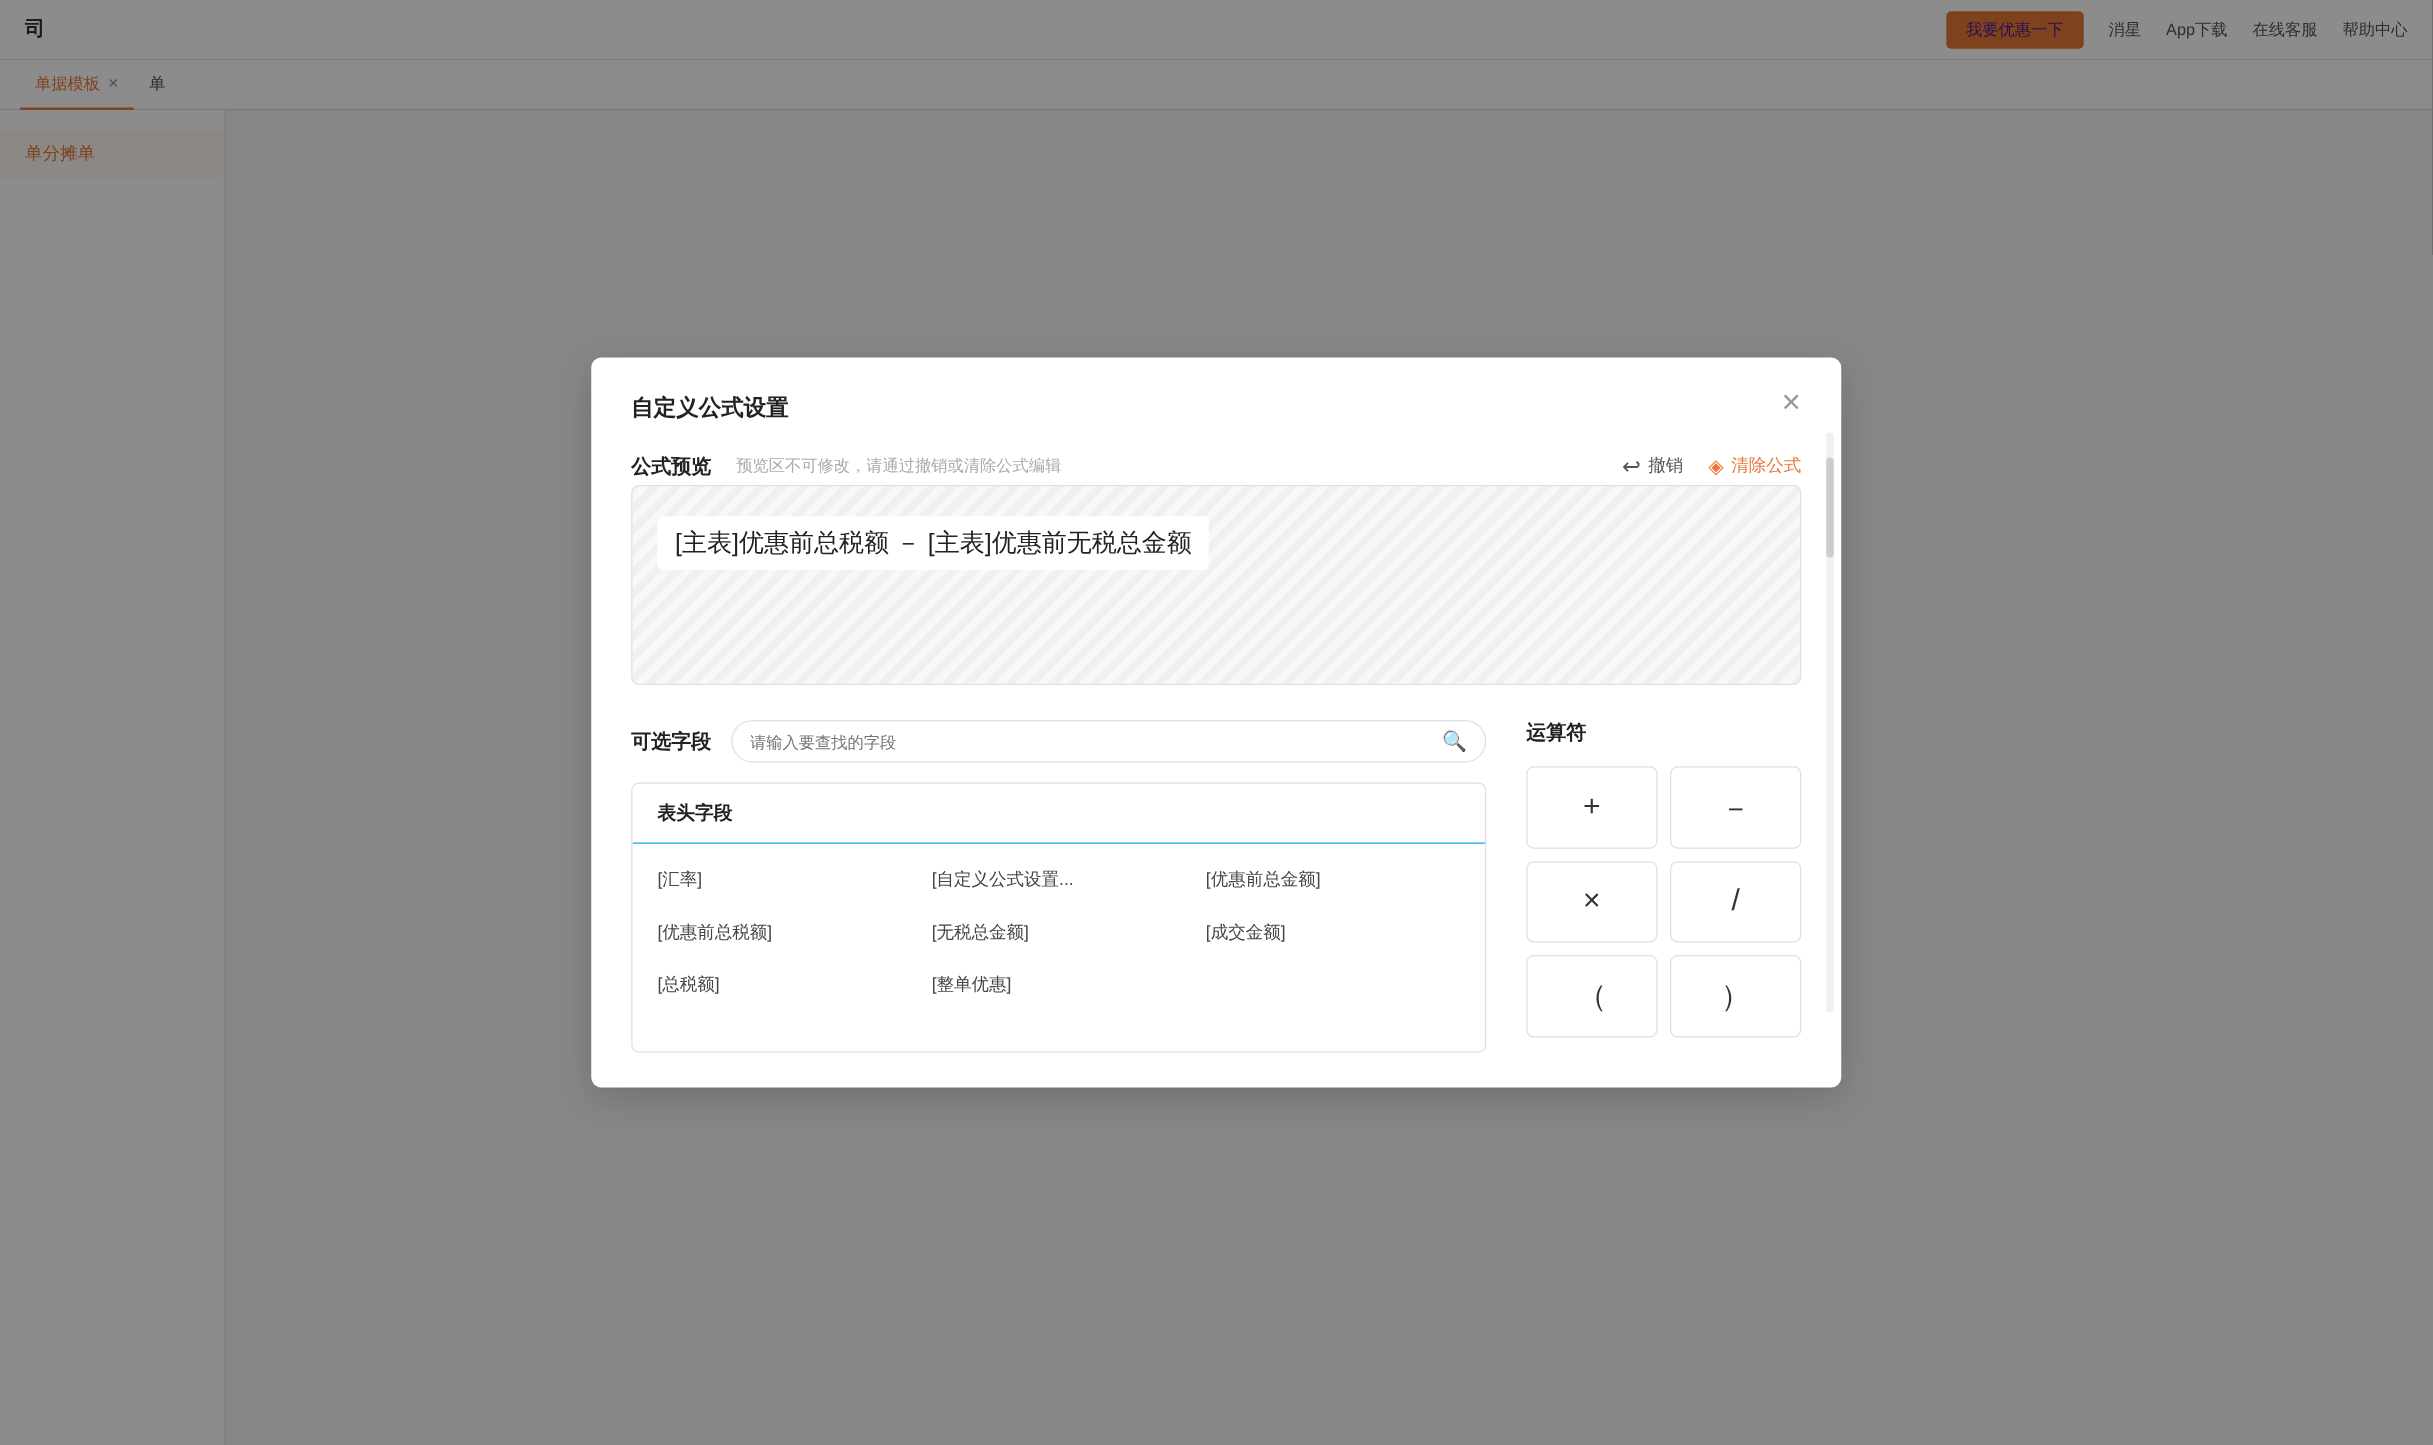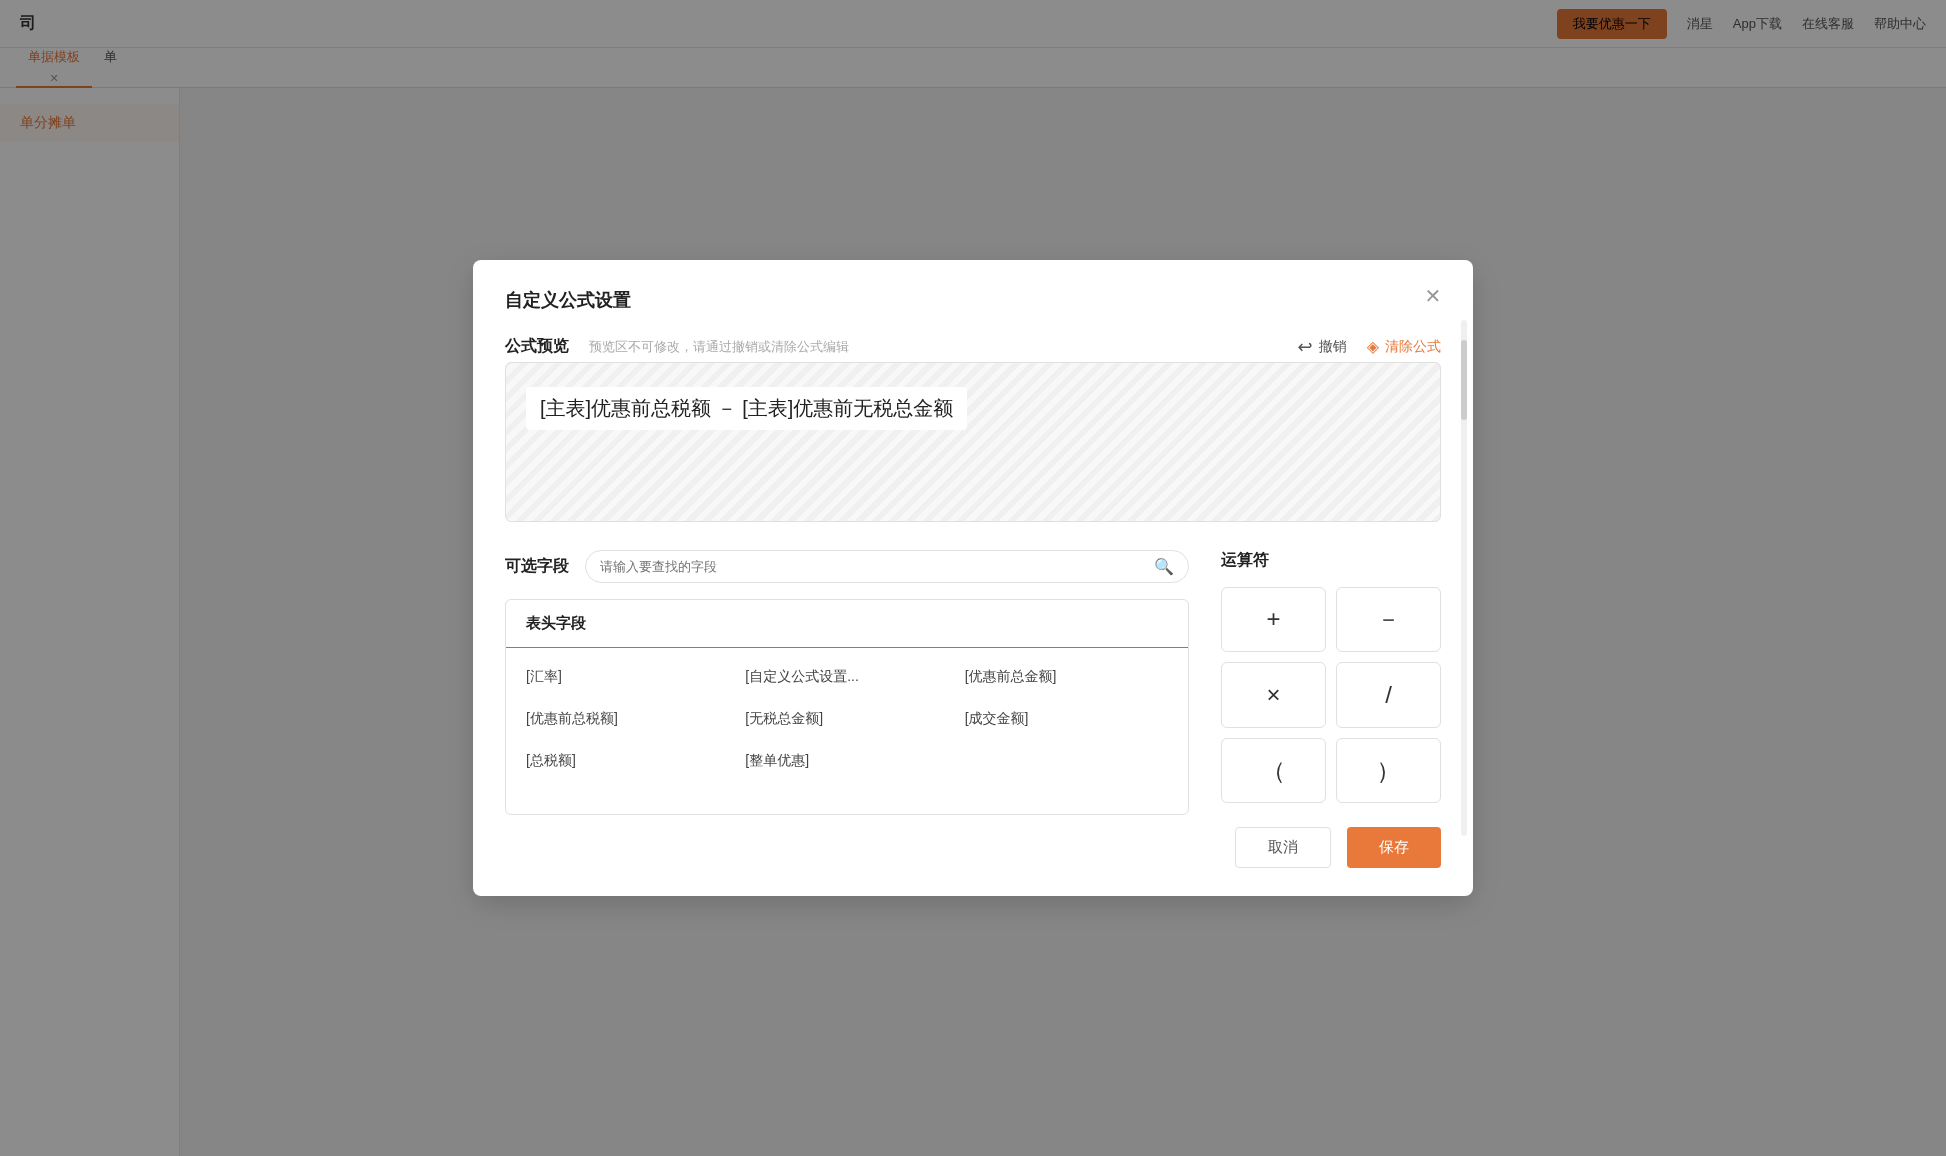--- a/index.html
+++ b/index.html
@@ -44,21 +44,21 @@
       margin-left: auto;
       display: flex;
       align-items: center;
       gap: 20px;
       font-size: 13px;
       color: #555;
     }
 
     .nav-btn-orange {
       background: #e8793a;
-      color: #000000;
+      color: #4c1d95;
       border: none;
       padding: 6px 16px;
       border-radius: 4px;
       font-size: 13px;
       cursor: pointer;
     }
 
     
     .tabs-bar {
       position: absolute;
@@ -75,21 +75,20 @@
     .tab-item {
       display: flex;
       align-items: center;
       padding: 0 12px;
       height: 40px;
       font-size: 13px;
       color: #555;
       cursor: pointer;
       border-bottom: 2px solid transparent;
       gap: 6px;
-      flex-direction: column;
     }
 
     .tab-item.active {
       color: #e8793a;
       border-bottom: 2px solid #e8793a;
     }
 
     
     .left-sidebar {
       position: absolute;
@@ -507,22 +506,18 @@
         <div class="operators-label">运算符</div>
         <div class="operators-grid">
           <button class="operator-btn">+</button>
           <button class="operator-btn">－</button>
           <button class="operator-btn">×</button>
           <button class="operator-btn">/</button>
           <button class="operator-btn">（</button>
           <button class="operator-btn">）</button>
         </div>
 
-        <div class="modal-footer">
-          <button class="btn-cancel">取消</button>
-          <button class="btn-save">保存</button>
-        </div>
       </div>
 
     </div>
 
   </div>
 </div>
 
 </body></html>

